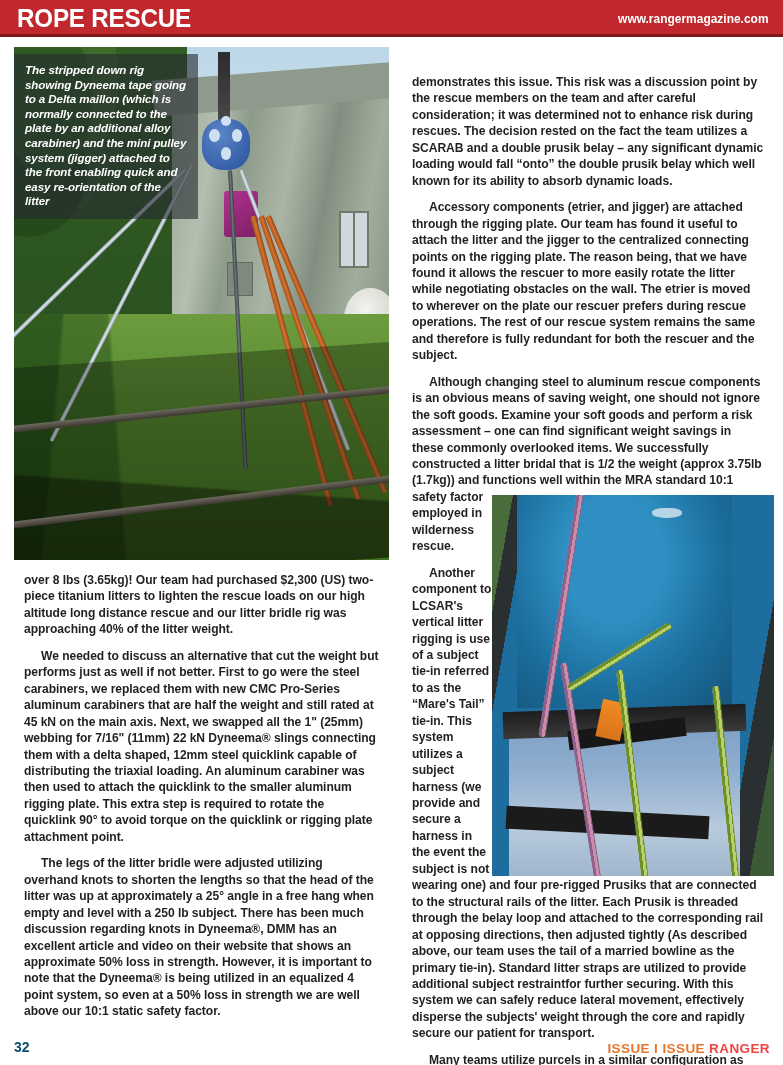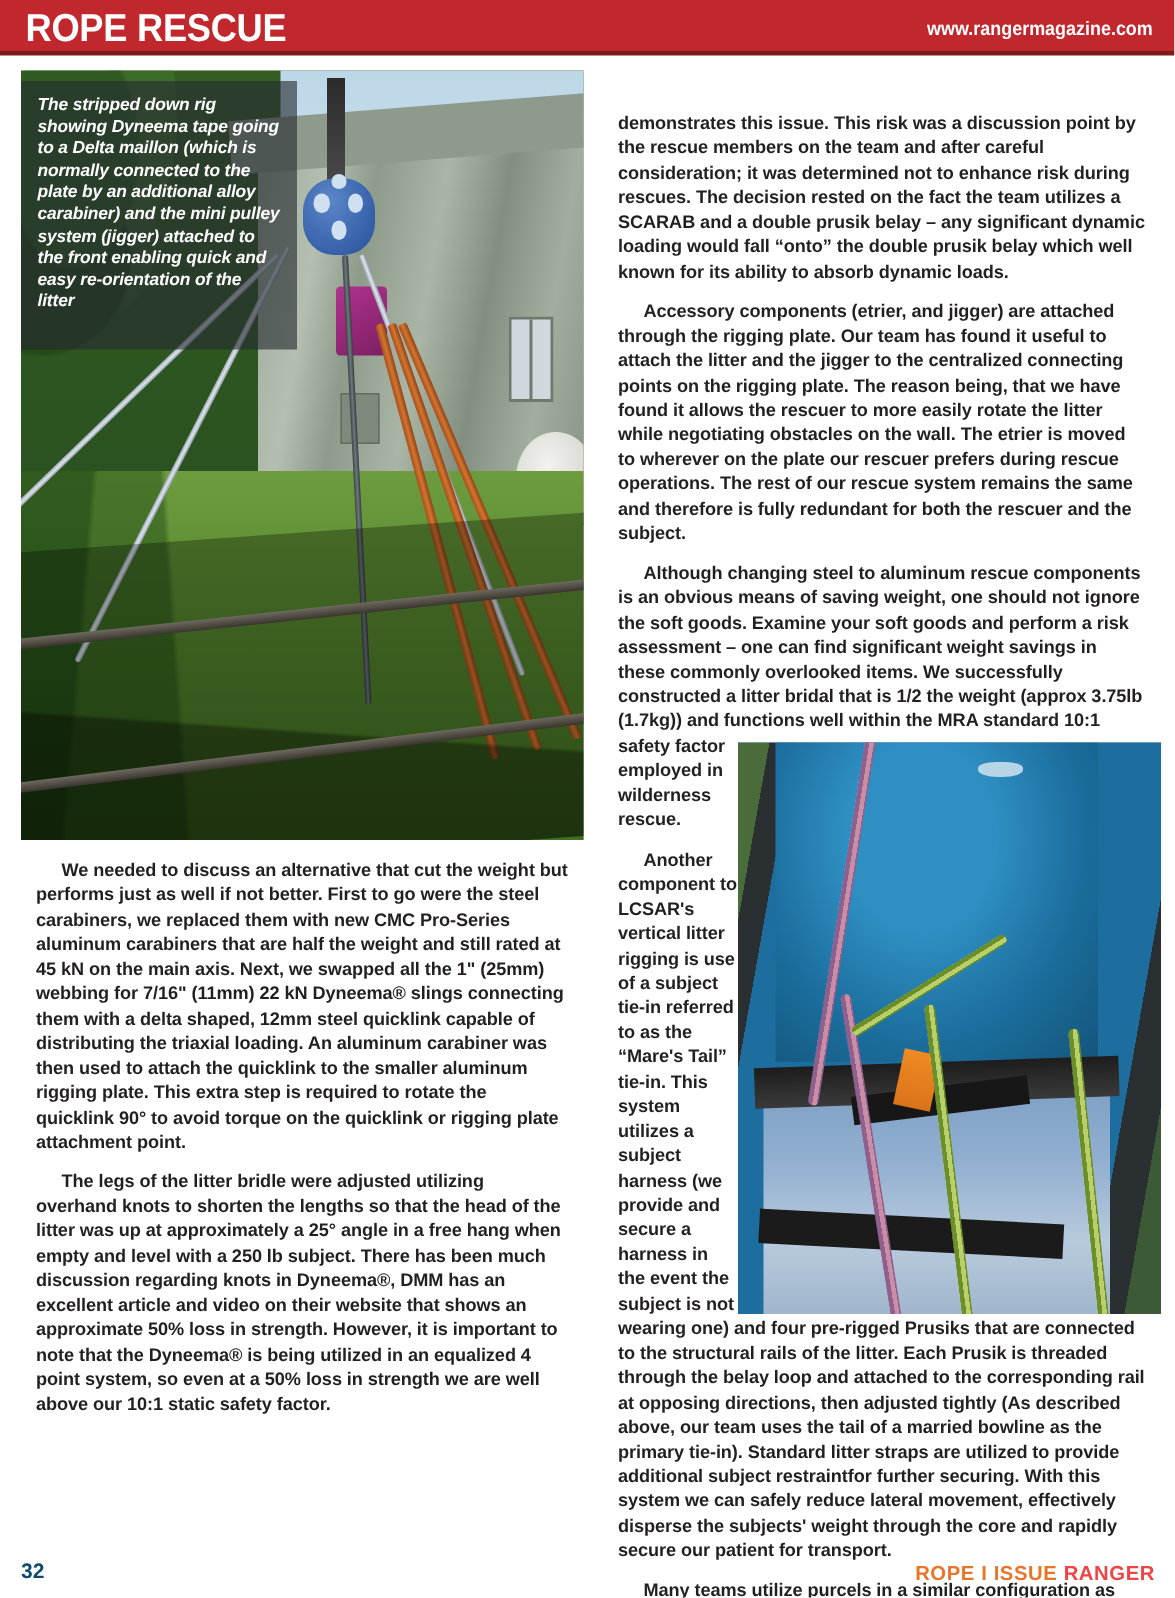--- a/index.html
+++ b/index.html
@@ -137,21 +137,21 @@
       linear-gradient(8deg, rgba(0,0,0,.55) 0 40%, rgba(0,0,0,.30) 41% 100%);
     transform: rotate(-4deg);
     border-radius:14px;
   }
   .pm-rail {
     position:absolute; height:7px; border-radius:4px;
     background: linear-gradient(#6f6a60,#3a352e);
   }
 
   .caption {
-    position:absolute; left:0; top:7px; width:49%; padding:9px 10px 24px 11px;
+    position:absolute; left:0; top:7px; width:49%; padding:9px 10px 10px 11px;
     background: rgba(38,44,48,0.62);
     color:#ffffff; font-size:11.6px; line-height:14.6px;
     font-weight:bold; font-style:italic;
     letter-spacing:-0.1px;
   }
 
   
   .photo-inset {
     position:absolute; left:492px; top:495px; width:282px; height:381px;
     overflow:hidden; background:#1d5f8e;
@@ -248,20 +248,21 @@
   <div class="rope orange" style="left:67%;top:33%;width:6px;height:300px;transform:rotate(-23deg);"></div>
 
   <div class="pm-litter"></div>
   <div class="pm-rail" style="left:-2%;top:70%;width:104%;transform:rotate(-6deg);"></div>
   <div class="pm-rail" style="left:-4%;top:88%;width:110%;transform:rotate(-7deg);"></div>
 
   <div class="caption">The stripped down rig showing Dyneema tape going to a Delta maillon (which is normally connected to the plate by an additional alloy carabiner) and the mini pulley system (jigger) attached to the front enabling quick and easy re-orientation of the litter</div>
 </div>
 
 <div class="col-left body-text">
+  <p class="noindent">over 8 lbs (3.65kg)! Our team had purchased $2,300 (US) two-piece titanium litters to lighten the rescue loads on our high altitude long distance rescue and our litter bridle rig was approaching 40% of the litter weight.</p>
   <p>We needed to discuss an alternative that cut the weight but performs just as well if not better. First to go were the steel carabiners, we replaced them with new CMC Pro-Series aluminum carabiners that are half the weight and still rated at 45 kN on the main axis. Next, we swapped all the 1" (25mm) webbing for 7/16" (11mm) 22 kN Dyneema® slings connecting them with a delta shaped, 12mm steel quicklink capable of distributing the triaxial loading. An aluminum carabiner was then used to attach the quicklink to the smaller aluminum rigging plate.  This extra step is required to rotate the quicklink 90° to avoid torque on the quicklink or rigging plate attachment point.</p>
   <p>The legs of the litter bridle were adjusted utilizing overhand knots to shorten the lengths so that the head of the litter was up at approximately a 25° angle in a free hang when empty and level with a 250 lb subject.  There has been much discussion regarding knots in Dyneema®, DMM has an excellent article and video on their website that shows an approximate 50% loss in strength.  However, it is important to note that the Dyneema® is being utilized in an equalized 4 point system, so even at a 50% loss in strength we are well above our 10:1 static safety factor.</p>
 </div>
 
 <div class="photo-inset">
   <div class="pi-bg"></div>
   <div class="pi-shirt">
     <div class="pi-logo"></div>
   </div>
   <div class="pi-jeans"></div>
@@ -281,16 +282,16 @@
   <div style="float: right; width: 282px; height: 812px; margin-right: 0px; shape-outside: polygon(0px 431px, 100% 431px, 100% 100%, 0px 100%);"></div>
     <p class="noindent">demonstrates this issue.   This risk was a discussion point by the rescue members on the team and after careful consideration; it was determined not to enhance risk during rescues.  The decision rested on the fact the team utilizes a SCARAB and a double prusik belay – any significant dynamic loading would fall “onto” the double prusik belay which well known for its ability to absorb dynamic loads.</p>
   <p>Accessory components (etrier, and jigger) are attached through the rigging plate.  Our team has found it useful to attach the litter and the jigger to the centralized connecting points on the rigging plate.  The reason being, that we have found it allows the rescuer to more easily rotate the litter while negotiating obstacles on the wall. The etrier is moved to wherever on the plate our rescuer prefers during rescue operations. The rest of our rescue system remains the same and therefore is fully redundant for both the rescuer and the subject.</p>
   <p>Although changing steel to aluminum rescue components is an obvious means of saving weight, one should not ignore the soft goods. Examine your soft goods and perform a risk assessment – one can find significant weight savings in these commonly overlooked items.  We successfully constructed a litter bridal that is 1/2 the weight (approx 3.75lb (1.7kg)) and functions well within the MRA standard 10:1 safety factor employed in wilderness rescue.</p>
   <p style="shape-outside:polygon(0 0,100% 0,100% 100%,0 100%);">Another component to LCSAR's vertical litter rigging is use of a subject tie-in referred to as the “Mare's Tail” tie-in. This system utilizes a subject harness (we provide and secure a harness in the event the subject is not wearing one) and four pre-rigged Prusiks that are connected to the structural rails of the litter. Each Prusik is threaded through the belay loop and attached to the corresponding rail at opposing directions, then adjusted tightly (As described above, our team uses the tail of a married bowline as the primary tie-in). Standard litter straps are utilized to provide additional subject restraintfor further securing. With this system we can safely reduce lateral movement, effectively disperse the subjects' weight through the core and rapidly secure our patient for transport.</p>
   <p><span>Many teams utilize purcels in a similar configuration as the means to tie-in the patient to the litter.  Although this is perfectly valid and safe, our team found that prusik knots on the purcels caused patient discomfort as they commonly were tight against the patient as can be seen in the picture above. The use of the “Mare's Tail” tie-in reduces this patient discomfort. As technology changes and the profession advances new materials and techniques will sculpt the way we save lives. Critically evaluating your agency's rescue system can shed light on ways to potentially improve the quality and functionality of the complex systems. Start with the basics and redesign the system to meet the requirements of your rescuers!</span></p>
 </div>
 
 <div class="footer-pagenum">32</div>
 <div class="footer-issue">
-  <span class="lbl">ROPE I</span>
+  <span class="lbl">ISSUE I</span>
   <span class="park">ISSUE</span>
   <span class="ranger">RANGER</span>
 </div>
 
 </body></html>

